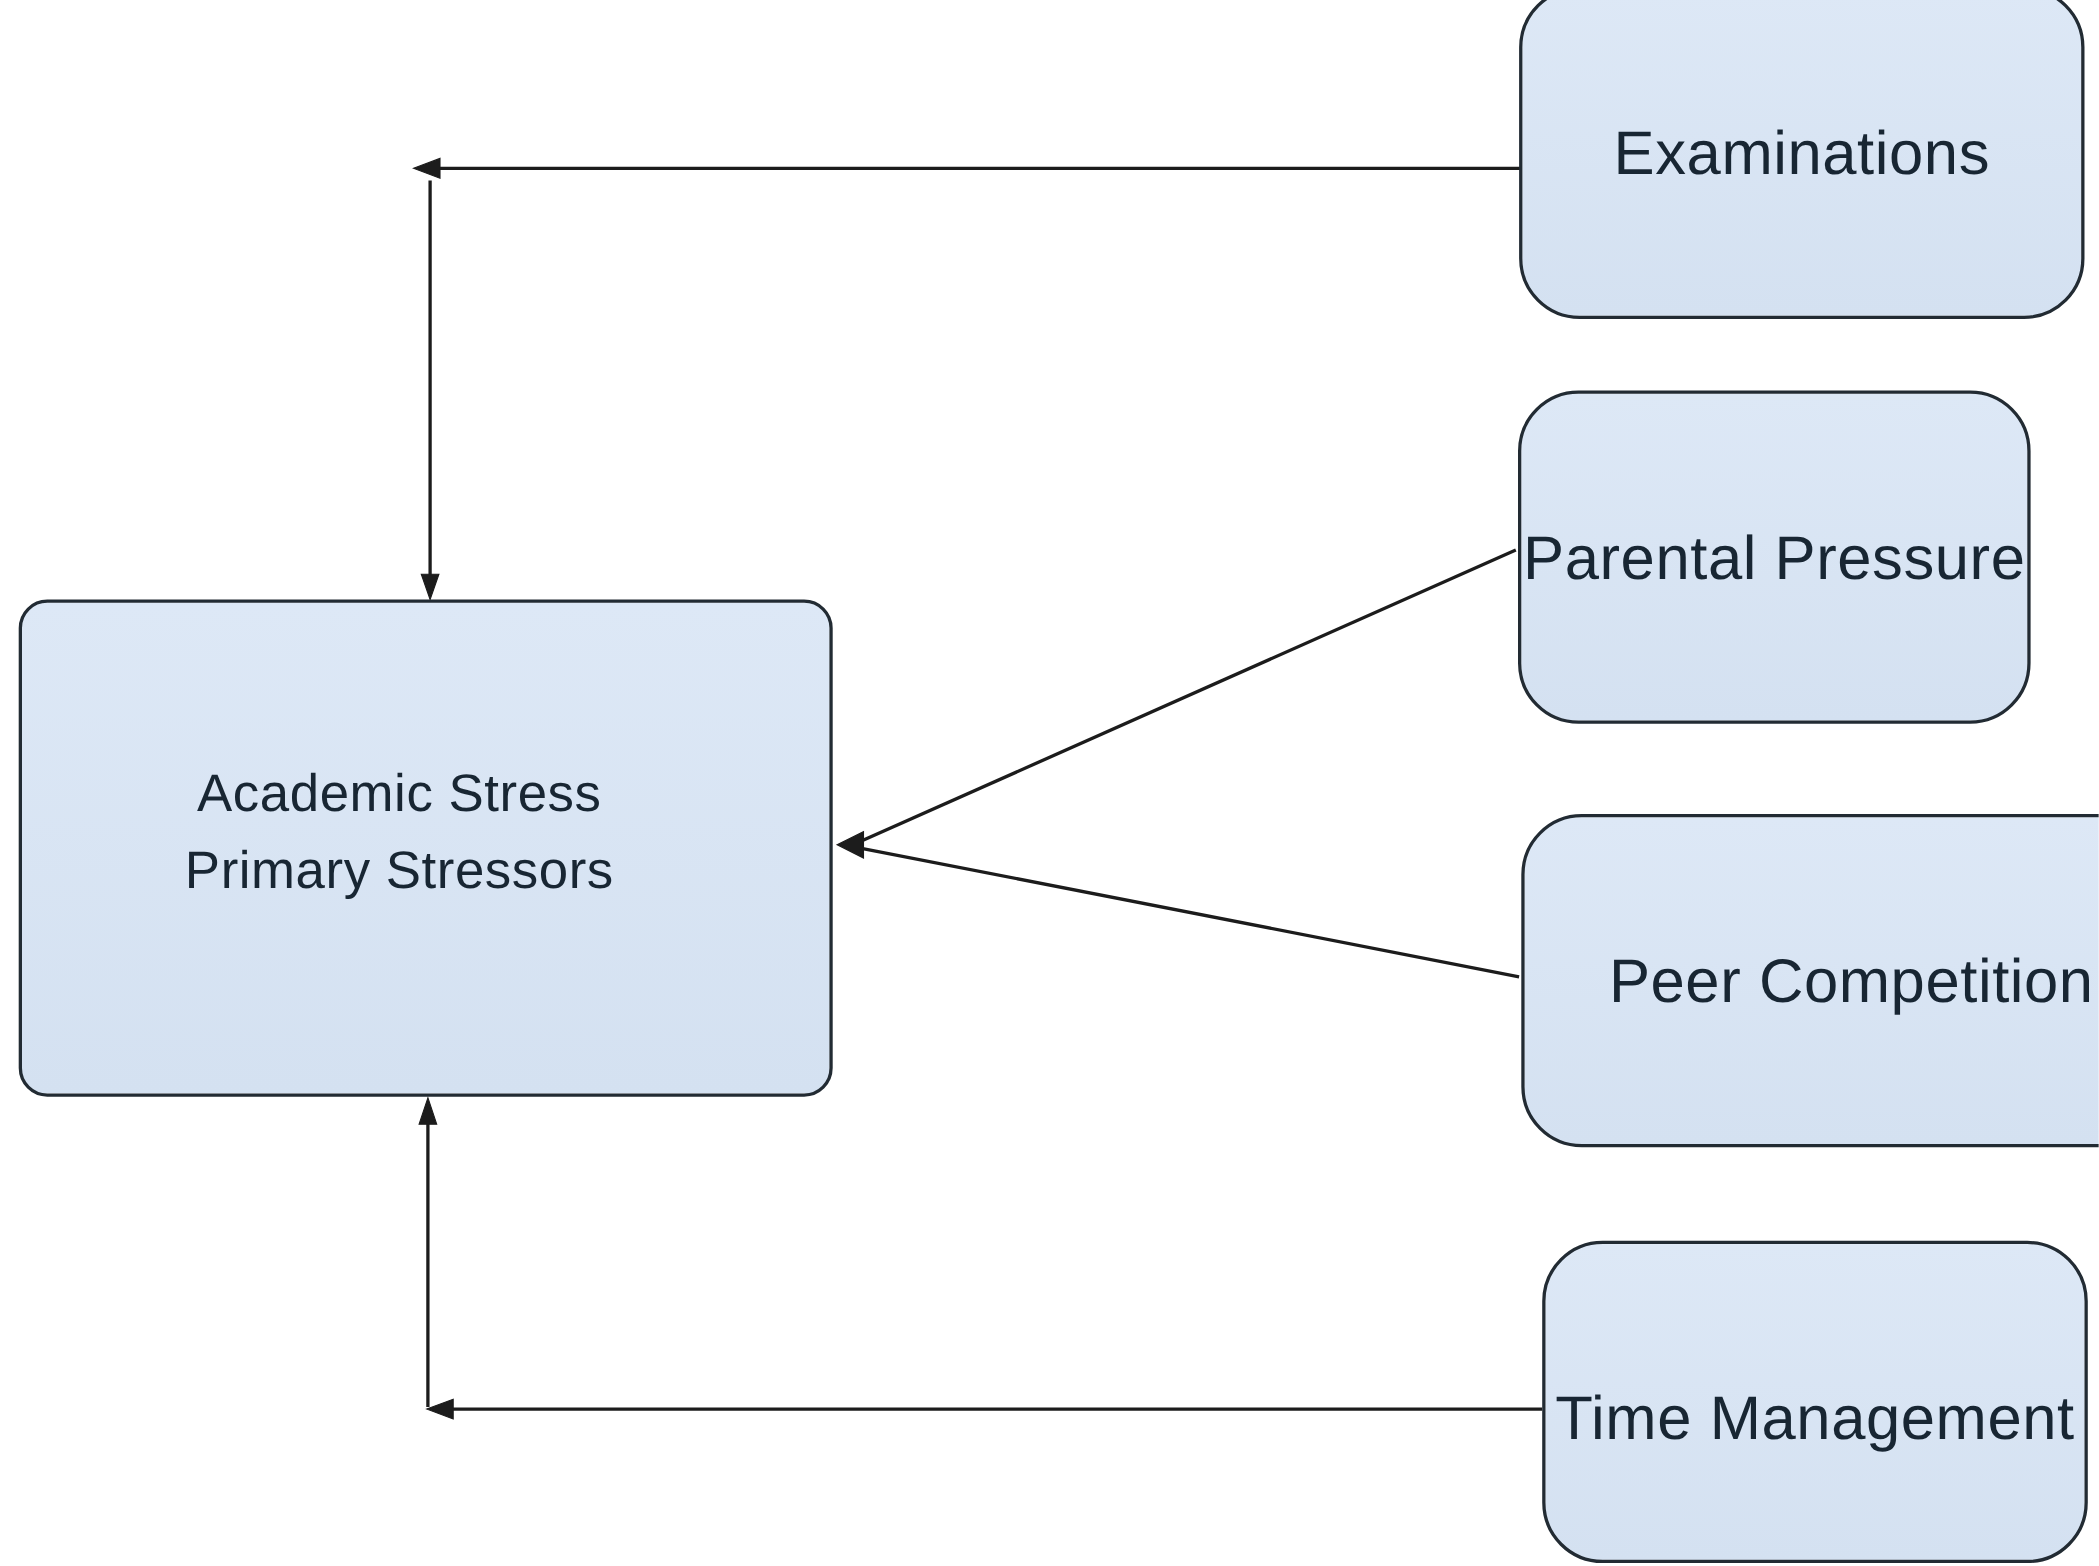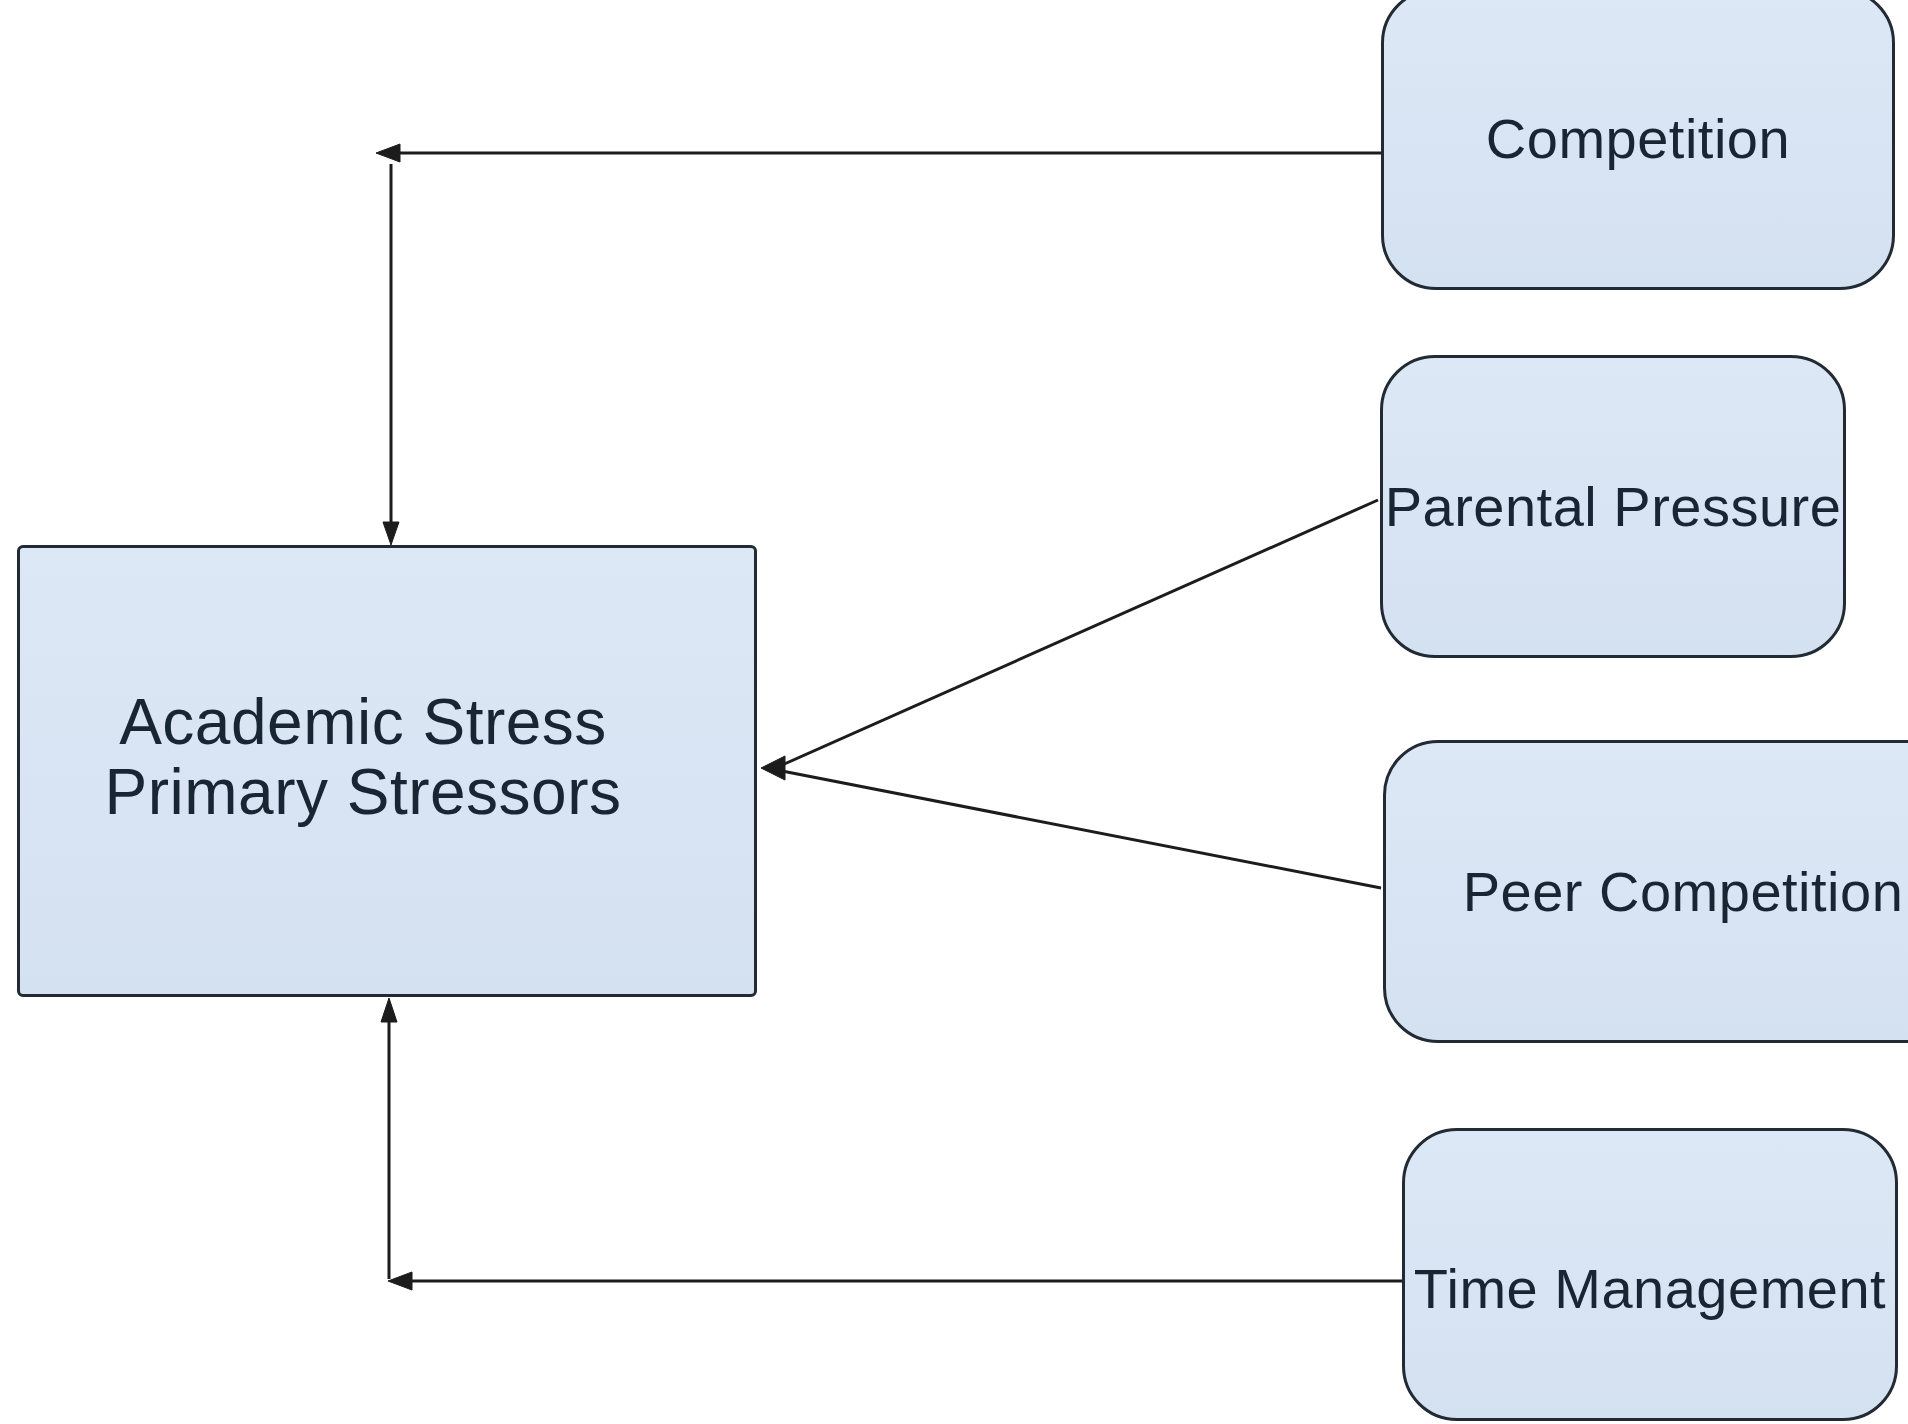--- a/index.html
+++ b/index.html
@@ -32,22 +32,22 @@
     justify-content: center;
     text-align: center;
     color: #182633;
     letter-spacing: 0.5px;
   }
   .node-center {
     left: 17px;
     top: 545px;
     width: 740px;
     height: 452px;
-    border-radius: 6px;
-    font-size: 64px;
+    border-radius: 26px;
+    font-size: 48px;
     line-height: 70px;
     padding: 0 48px 28px 0;
   }
   .node-side {
     border-radius: 55px;
     font-size: 56px;
     line-height: 64px;
   }
   .node-examinations {
     left: 1381px;
@@ -109,21 +109,21 @@
   </svg>
 
   <div class="node node-center">
     <div>
       <div>Academic Stress</div>
       <div>Primary Stressors</div>
     </div>
   </div>
 
   <div class="node node-side node-examinations">
-    <span>Competition</span>
+    <span>Examinations</span>
   </div>
 
   <div class="node node-side node-parental">
     <span>Parental Pressure</span>
   </div>
 
   <div class="node node-side node-peer">
     <span>Peer Competition</span>
   </div>
 

